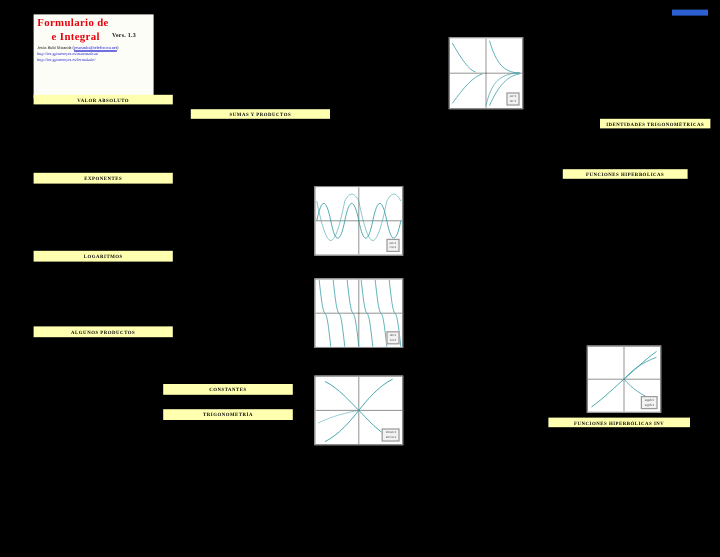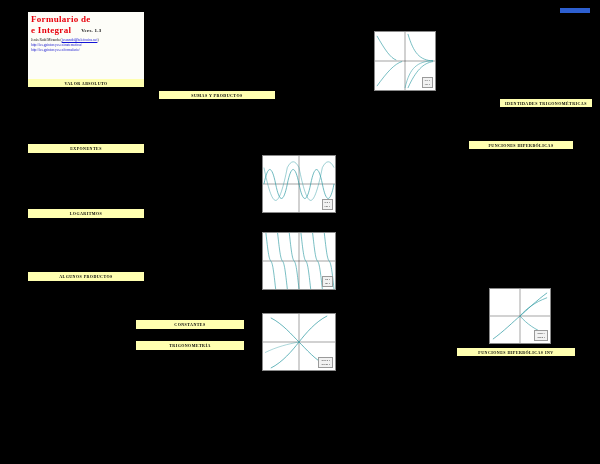--- a/index.html
+++ b/index.html
@@ -1,25 +1,25 @@
 <!DOCTYPE html>
 <html><head>
 <meta charset="utf-8">
 <style>
   html,body{margin:0;padding:0;background:#000;}
   body{width:600px;height:464px;position:relative;overflow:hidden;
        font-family:"Liberation Serif",serif;background:#000;}
   .page{position:absolute;inset:0;background:#000;}
 
   
-  .titlecard{position:absolute;left:28px;top:12px;width:116px;height:70px;
+  .titlecard{position:absolute;left:28px;top:12px;width:100px;height:70px;
              background:#fdfdf8;border:0;box-sizing:border-box;padding:2px 3px;font-family:Liberation Serif, serif;}
   .t-line{color:#e8000b;font-weight:bold;font-size:9px;line-height:11px;
           letter-spacing:.3px;white-space:nowrap;}
-  .t-line.l3{display:flex;align-items:flex-end;gap:10px;}
+  .t-line.l3{display:flex;align-items:flex-end;gap:10px;margin-left:12px;}
   .t-ver{color:#111;font-size:5px;font-weight:bold;letter-spacing:.2px;}
   .t-auth{font-size:3.6px;line-height:5px;color:#111;white-space:nowrap;margin-top:2px;}
   .t-auth a{color:#1414d6;text-decoration:underline;}
   .t-url{font-size:3.4px;line-height:4.6px;color:#1a1ad0;white-space:nowrap;}
 
   
   .band{position:absolute;background:#ffffb0;color:#000;
         font-size:4px;font-weight:bold;letter-spacing:.45px;
         display:flex;align-items:center;justify-content:center;
         text-align:center;overflow:hidden;white-space:nowrap;}

